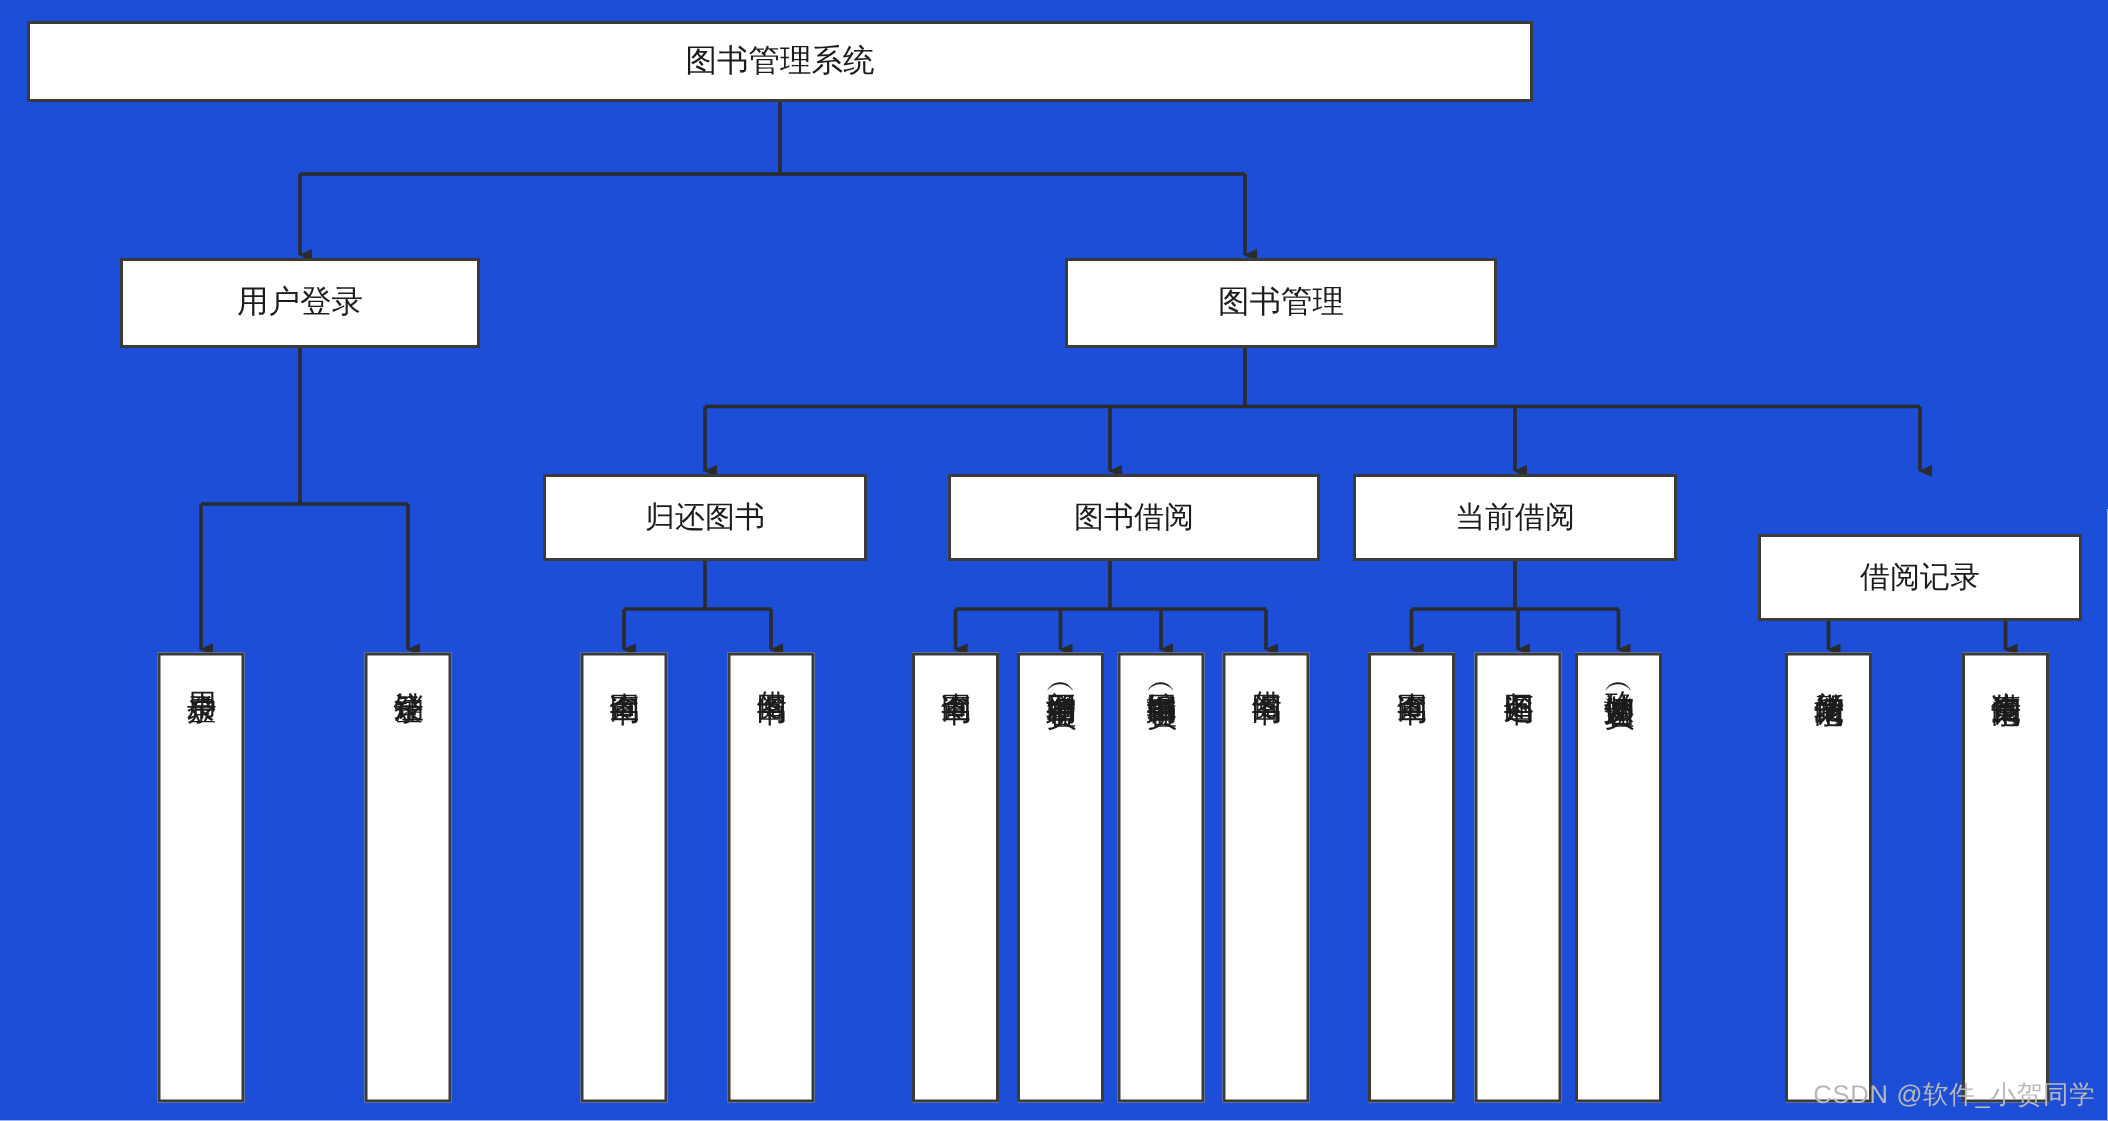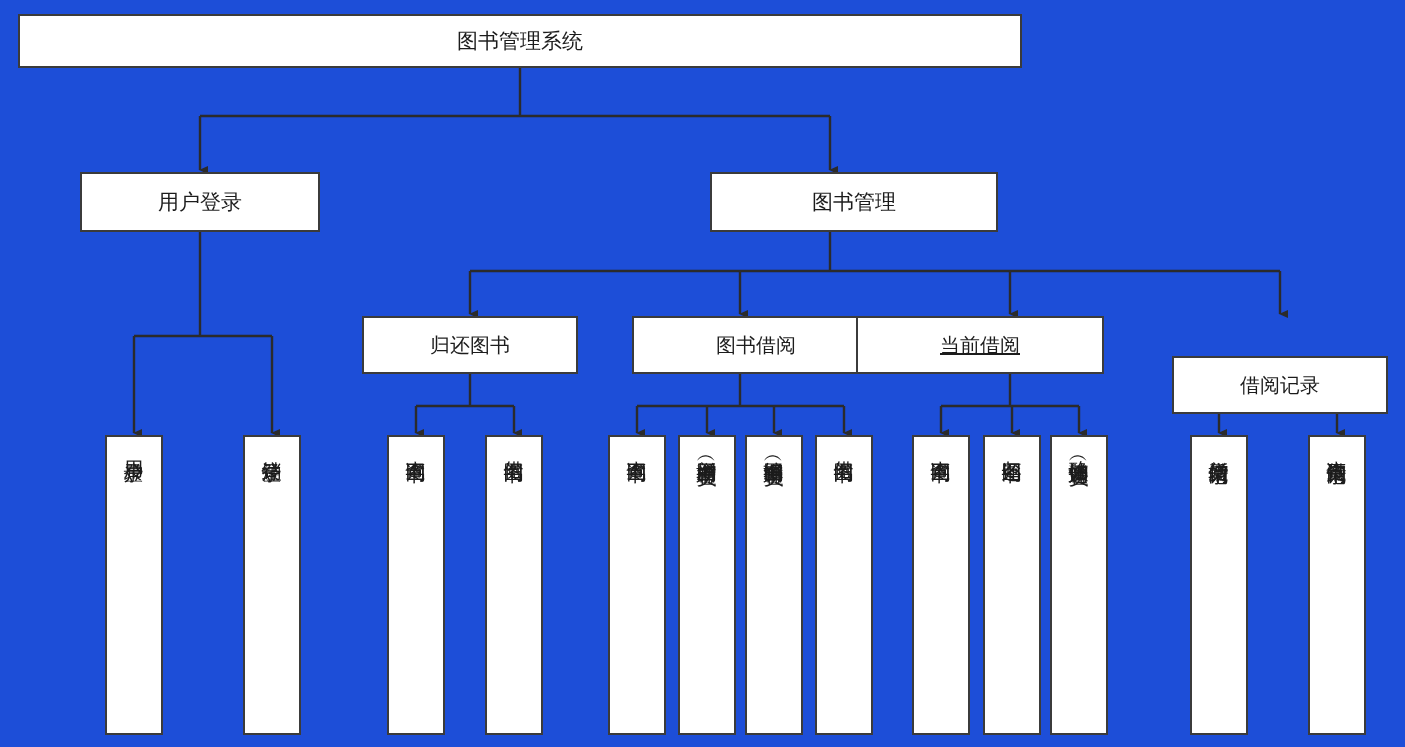--- a/index.html
+++ b/index.html
@@ -128,21 +128,21 @@
       </div>
       <div class="node level-1" style="left: 710px; top: 172px; width: 288px; height: 60px;">
         <span class="label">图书管理</span>
       </div>
       <div class="node level-2" style="left: 362px; top: 316px; width: 216px; height: 58px;">
         <span class="label">归还图书</span>
       </div>
       <div class="node level-2" style="left: 632px; top: 316px; width: 248px; height: 58px;">
         <span class="label">图书借阅</span>
       </div>
-      <div class="node level-2" style="left: 856px; top: 316px; width: 248px; height: 58px; text-decoration: underline;">
+      <div class="node level-2" style="left: 902px; top: 316px; width: 216px; height: 58px;">
         <span class="label">当前借阅</span>
       </div>
       <div class="node level-2" style="left: 1172px; top: 316px; width: 216px; height: 58px; margin-top: 40px;">
         <span class="label">借阅记录</span>
       </div>
       <div class="node level-leaf leaf" style="left: 105px; top: 435px; width: 58px; height: 300px;">
         <span class="label">用户登录</span>
       </div>
       <div class="node level-leaf leaf" style="left: 243px; top: 435px; width: 58px; height: 300px;">
         <span class="label">注销登录</span>
@@ -175,14 +175,15 @@
         <span class="label">确认归还（管理员）</span>
       </div>
       <div class="node level-leaf leaf" style="left: 1190px; top: 435px; width: 58px; height: 300px;">
         <span class="label">新增借阅记录</span>
       </div>
       <div class="node level-leaf leaf" style="left: 1308px; top: 435px; width: 58px; height: 300px;">
         <span class="label">查询借阅记录</span>
       </div>
     </div>
 
+  <div class="watermark">CSDN @软件_小贺同学</div>
 
 </div>
 
 </body></html>

